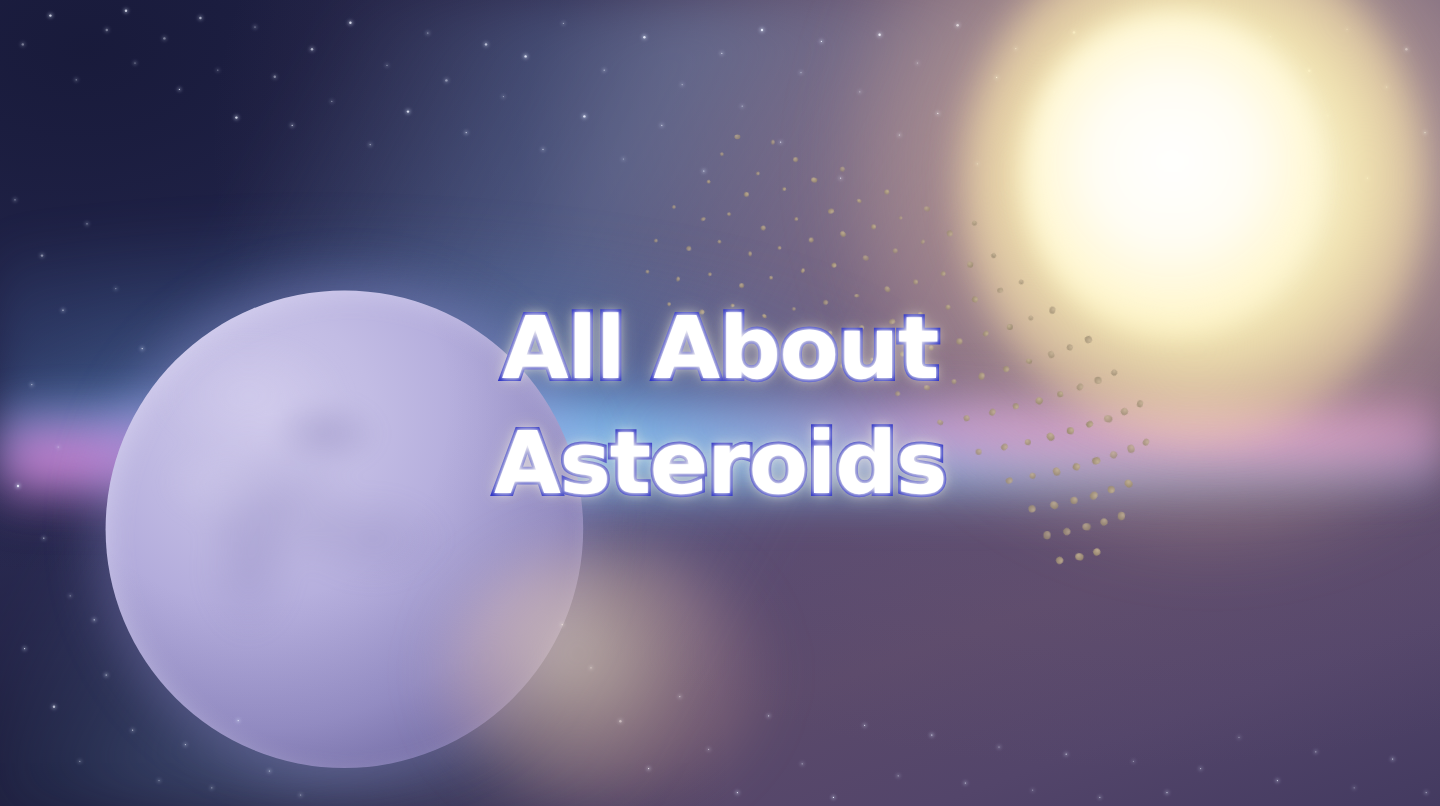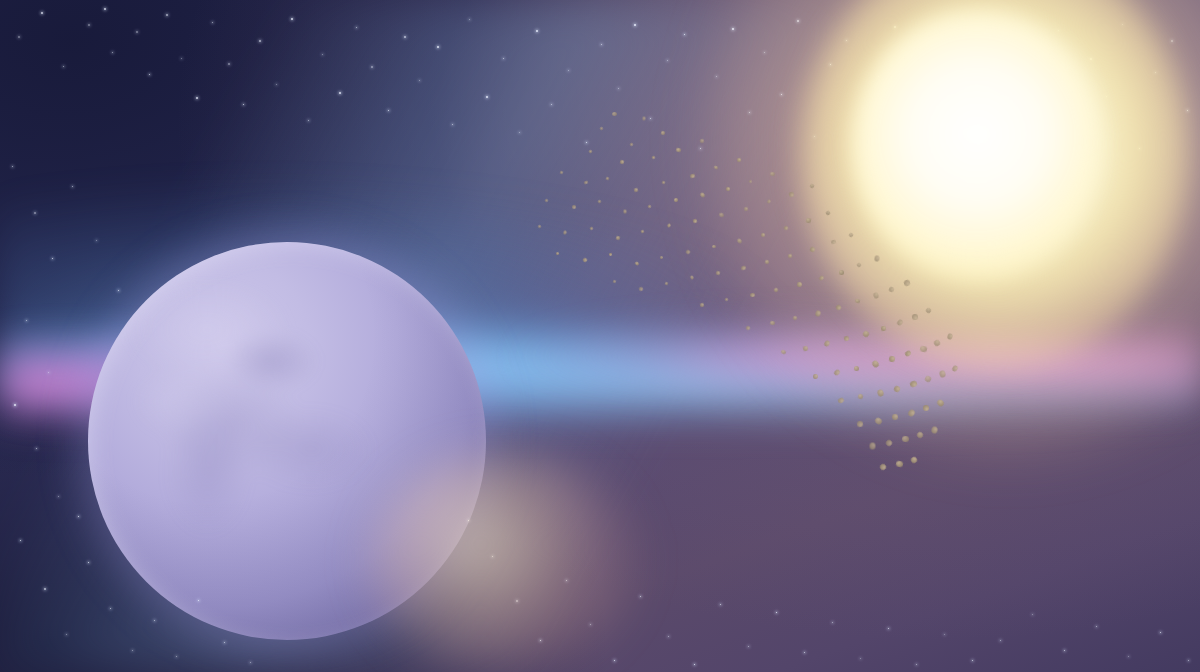--- a/index.html
+++ b/index.html
@@ -517,15 +517,17 @@
       <div class="asteroid" style="left: 886px; top: 440px; width: 6px; height: 6px; transform: rotate(138deg); opacity: 0.76;"></div>
       <div class="asteroid" style="left: 902px; top: 436px; width: 7px; height: 6px; transform: rotate(5deg); opacity: 0.79;"></div>
       <div class="asteroid" style="left: 917px; top: 432px; width: 6px; height: 6px; transform: rotate(52deg); opacity: 0.82;"></div>
       <div class="asteroid" style="left: 931px; top: 427px; width: 7px; height: 6px; transform: rotate(99deg); opacity: 0.85;"></div>
       <div class="asteroid" style="left: 880px; top: 464px; width: 6px; height: 6px; transform: rotate(146deg); opacity: 0.88;"></div>
       <div class="asteroid" style="left: 896px; top: 461px; width: 7px; height: 6px; transform: rotate(13deg); opacity: 0.91;"></div>
       <div class="asteroid" style="left: 911px; top: 457px; width: 6px; height: 6px; transform: rotate(60deg); opacity: 0.94;"></div>
     </div>
 
   <div id="title-block">
+    <span class="title-line">All About</span>
+    <span class="title-line">Asteroids</span>
   </div>
 
 </div>
 
 </body></html>

